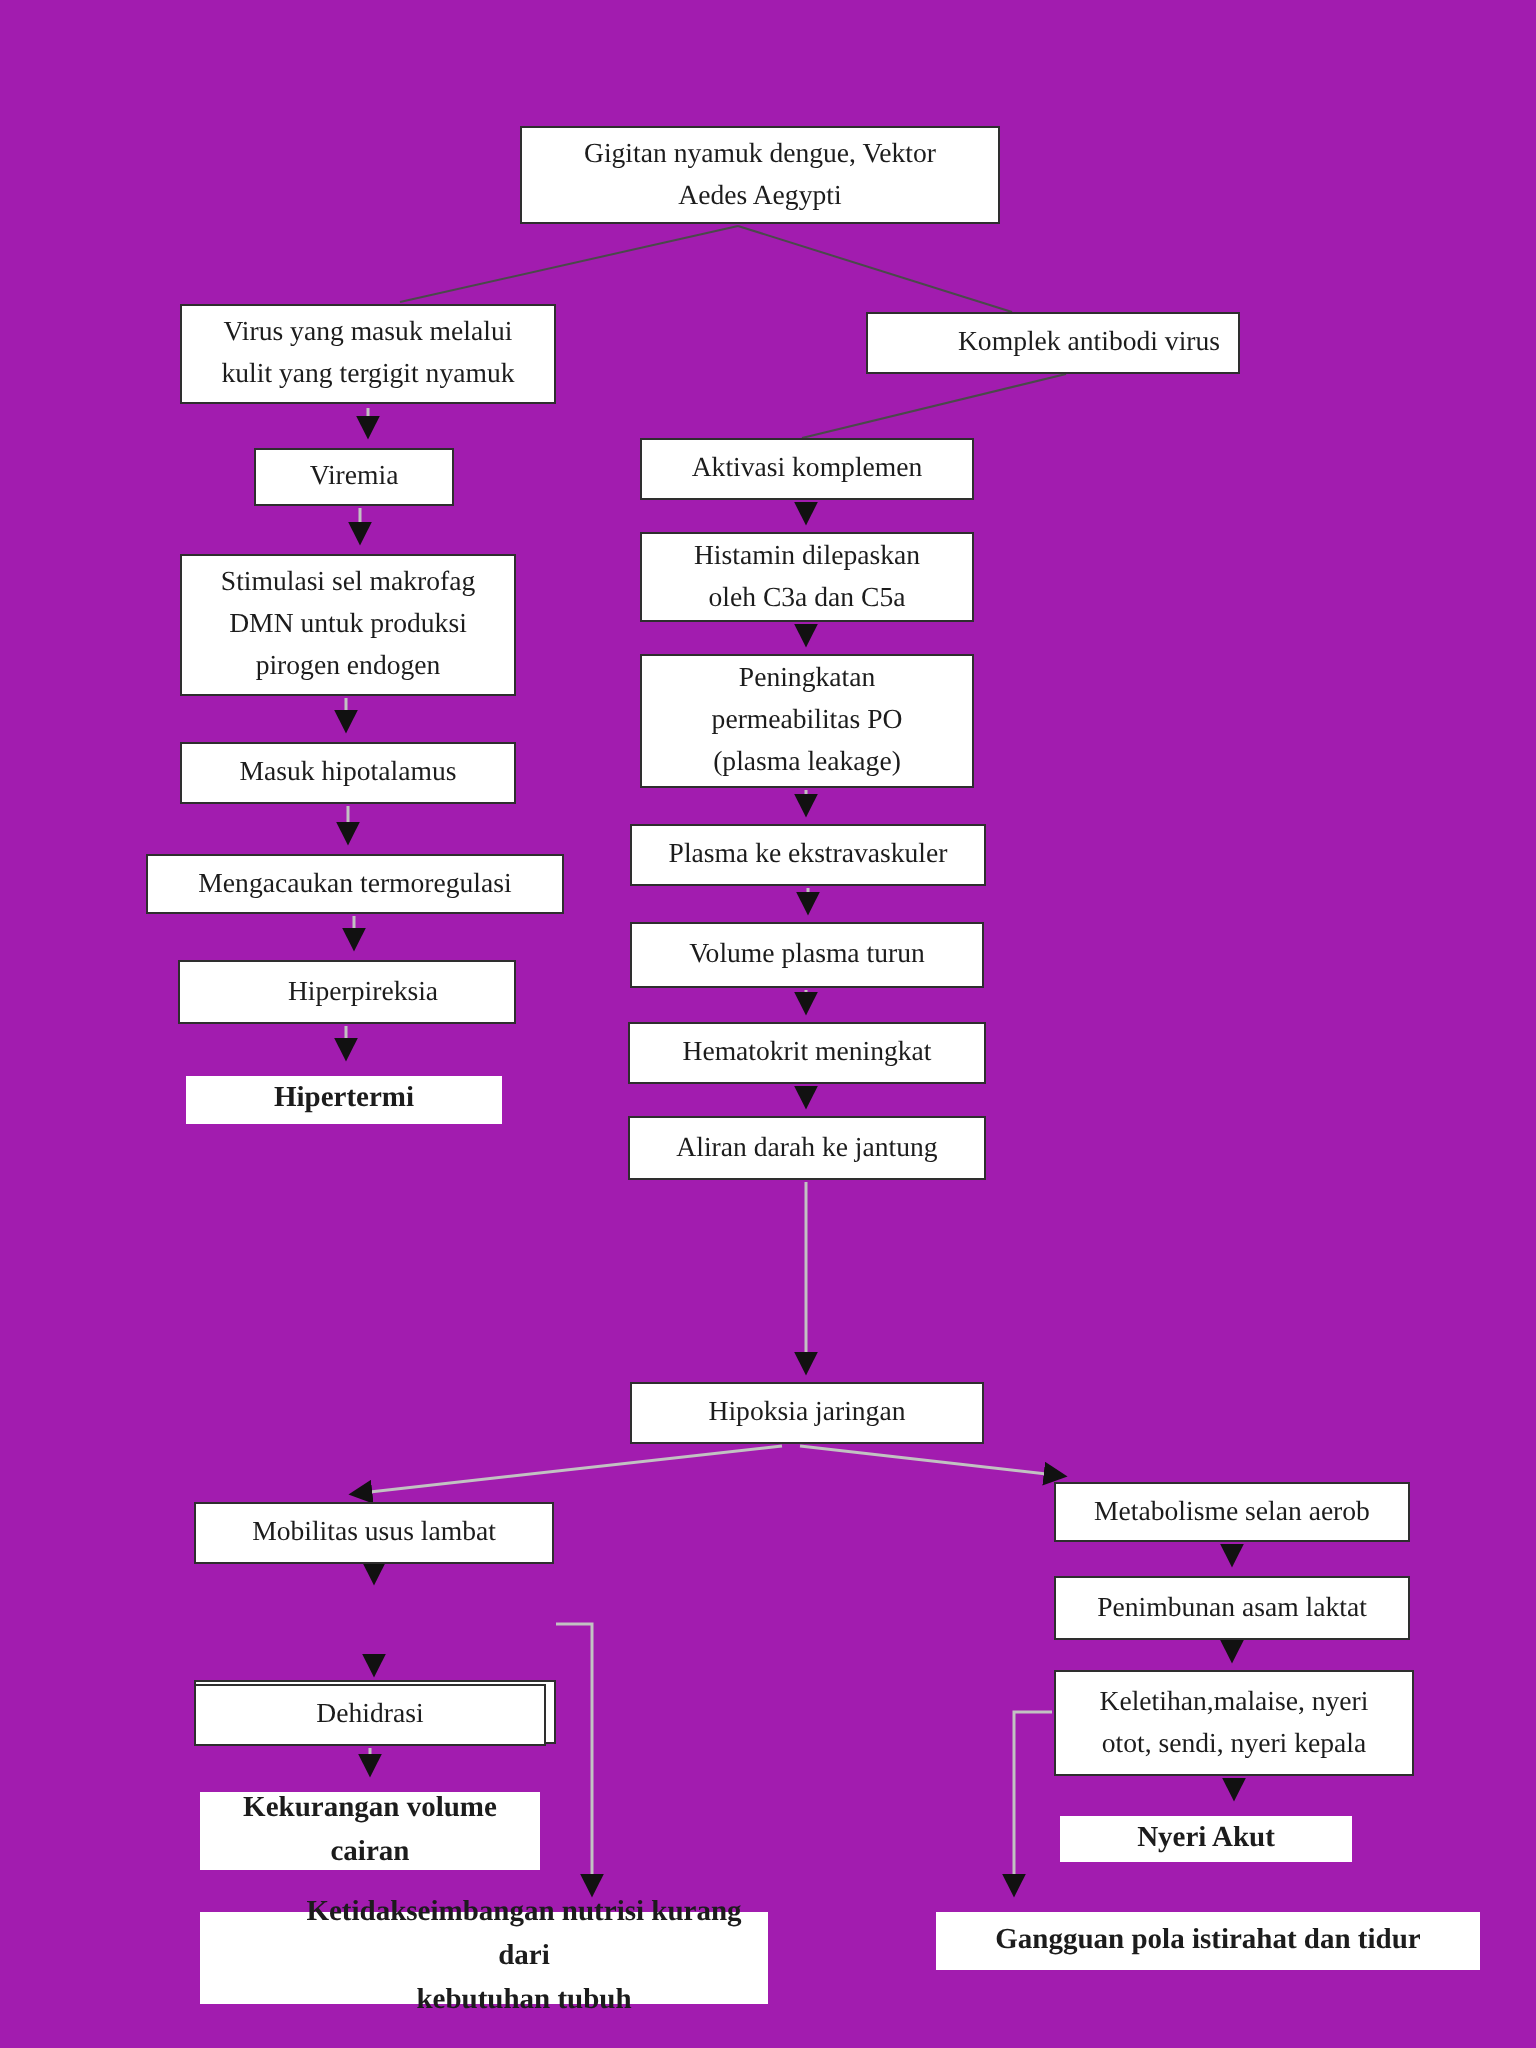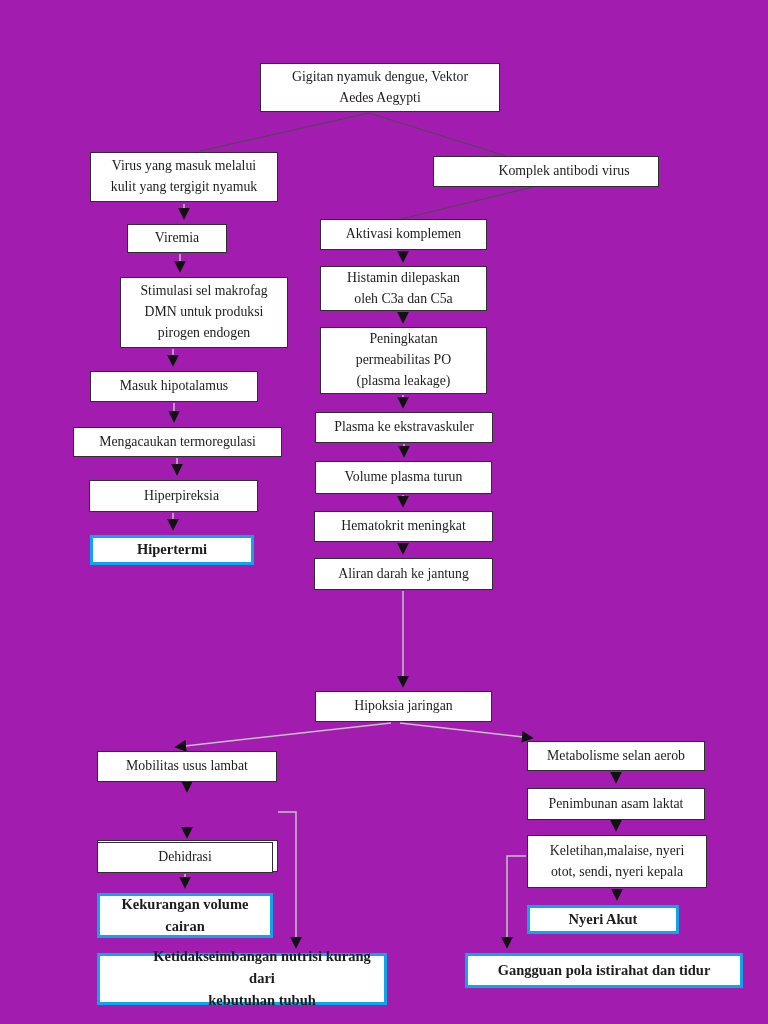--- a/index.html
+++ b/index.html
@@ -2,21 +2,21 @@
 <html><head>
 <meta charset="utf-8">
 <style>
   html,body{margin:0;padding:0;background:#ffffff;}
   #page{position:relative;width:768px;height:1024px;background:#a21caf;overflow:hidden;
         font-family:"Liberation Serif", serif;}
   .node{position:absolute;box-sizing:border-box;background:#ffffff;
         border:1.5px solid #2e2e2e;color:#1c1c1c;
         display:flex;align-items:center;justify-content:center;text-align:center;
         font-size:13.8px;line-height:1.5;white-space:pre-line;padding:1px 4px;}
-  .node.bold{border:3px solid #0ea5e9;font-weight:bold;font-size:14.5px;}
+  .node.bold{border:3px solid #a21caf;font-weight:bold;font-size:14.5px;}
   svg.wires{position:absolute;left:0;top:0;width:768px;height:1024px;pointer-events:none;}
   .wire{stroke:#c2c2c2;stroke-width:1.5;fill:none;}
   .branch{stroke:#4a4a4a;stroke-width:1;fill:none;}
 </style>
 </head>
 <body>
 
 <div id="page">
 
   <svg class="wires" viewBox="0 0 768 1024">
@@ -53,29 +53,29 @@
     <path class="wire" marker-end="url(#ah)" d="M617,889 L617,899"></path>
     <path class="wire" marker-end="url(#ah)" d="M278,812 L296,812 L296,947"></path>
     <path class="wire" marker-end="url(#ah)" d="M526,856 L507,856 L507,947"></path>
   </svg>
 
   <div class="node" style="left:260px;top:63px;width:240px;height:49px;">Gigitan nyamuk dengue, Vektor
 Aedes Aegypti</div>
   <div class="node" style="left:90px;top:152px;width:188px;height:50px;">Virus yang masuk melalui
 kulit yang tergigit nyamuk</div>
   <div class="node" style="left:127px;top:224px;width:100px;height:29px;">Viremia</div>
-  <div class="node" style="left:90px;top:277px;width:168px;height:71px;margin-left:30px;">Stimulasi sel makrofag
+  <div class="node" style="left:90px;top:277px;width:168px;height:71px;">Stimulasi sel makrofag
 DMN untuk produksi
 pirogen endogen</div>
   <div class="node" style="left:90px;top:371px;width:168px;height:31px;">Masuk hipotalamus</div>
   <div class="node" style="left:73px;top:427px;width:209px;height:30px;">Mengacaukan termoregulasi</div>
   <div class="node" style="left:89px;top:480px;width:169px;height:32px;padding-left:20px;">Hiperpireksia</div>
   <div class="node bold" style="left:90px;top:535px;width:164px;height:30px;">Hipertermi</div>
 
-  <div class="node" style="left:433px;top:156px;width:226px;height:31px;padding-left:40px;">Komplek antibodi virus</div>
+  <div class="node" style="left:433px;top:156px;width:187px;height:31px;padding-left:40px;">Komplek antibodi virus</div>
   <div class="node" style="left:320px;top:219px;width:167px;height:31px;">Aktivasi komplemen</div>
   <div class="node" style="left:320px;top:266px;width:167px;height:45px;">Histamin dilepaskan
 oleh C3a dan C5a</div>
   <div class="node" style="left:320px;top:327px;width:167px;height:67px;">Peningkatan
 permeabilitas PO
 (plasma leakage)</div>
   <div class="node" style="left:315px;top:412px;width:178px;height:31px;">Plasma ke ekstravaskuler</div>
   <div class="node" style="left:315px;top:461px;width:177px;height:33px;">Volume plasma turun</div>
   <div class="node" style="left:314px;top:511px;width:179px;height:31px;">Hematokrit meningkat</div>
   <div class="node" style="left:314px;top:558px;width:179px;height:32px;">Aliran darah ke jantung</div>

